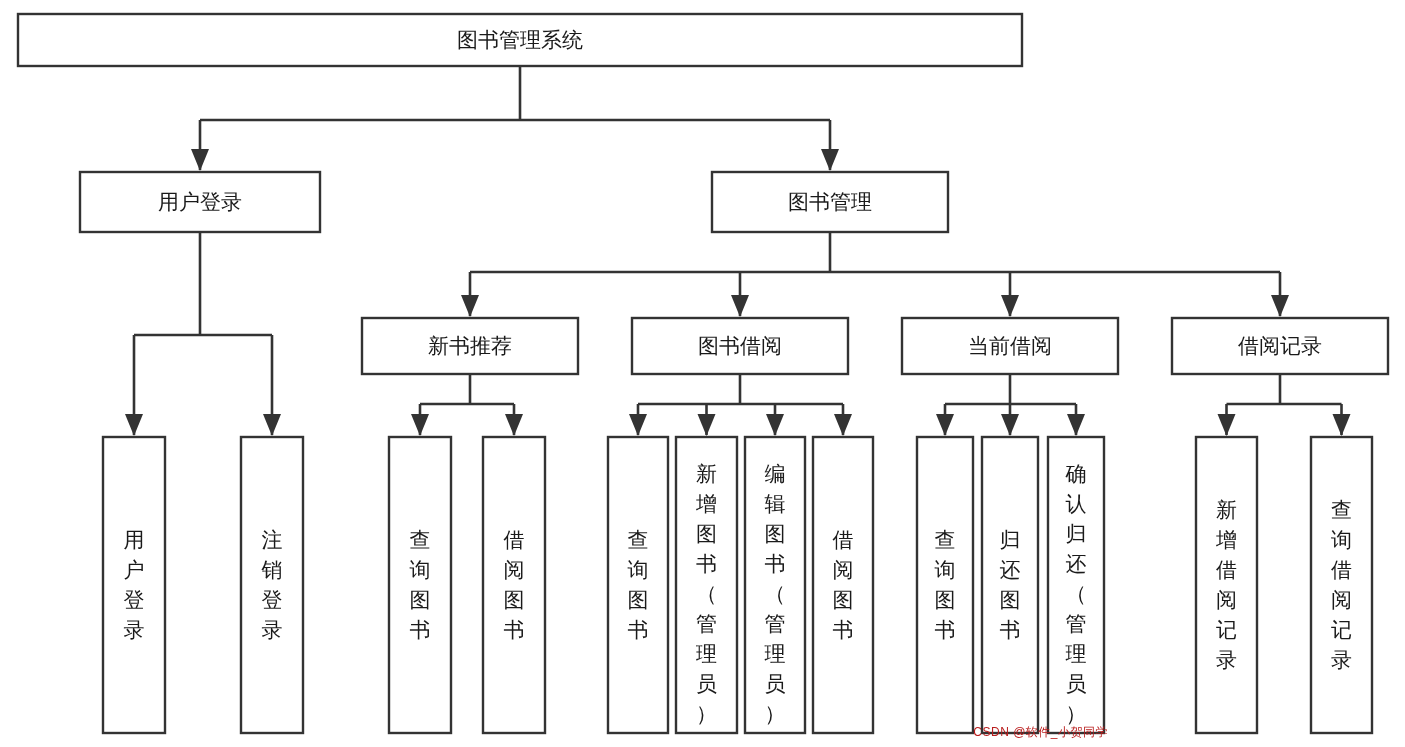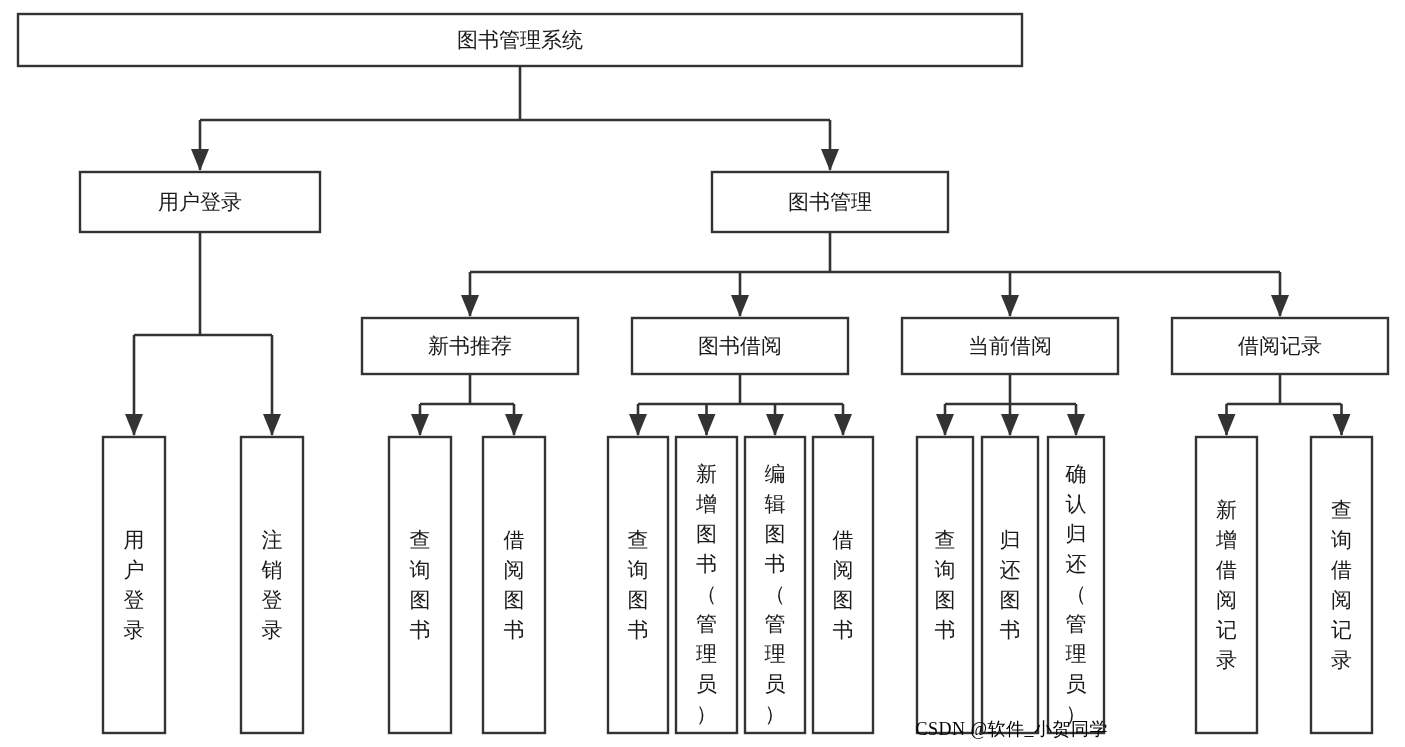--- a/index.html
+++ b/index.html
@@ -53,23 +53,23 @@
   .node-label-v {
     font-family: "Liberation Sans", "DejaVu Sans", sans-serif;
     font-size: 21px;
     fill: #1a1a1a;
     text-anchor: middle;
   }
   .watermark {
     position: absolute;
     right: 8px;
     bottom: 6px;
-    font-family: Liberation Serif, serif;
-    font-size: 18px;
-    color: #000000;
+    font-family: Liberation Sans, sans-serif;
+    font-size: 12px;
+    color: #b91c1c;
     white-space: nowrap;
     letter-spacing: 0.5px;
   }
 </style>
 </head>
 <body>
 
 <div id="diagram-root">
   <svg class="flow" viewBox="0 0 1405 747">
     <g id="links-layer">

